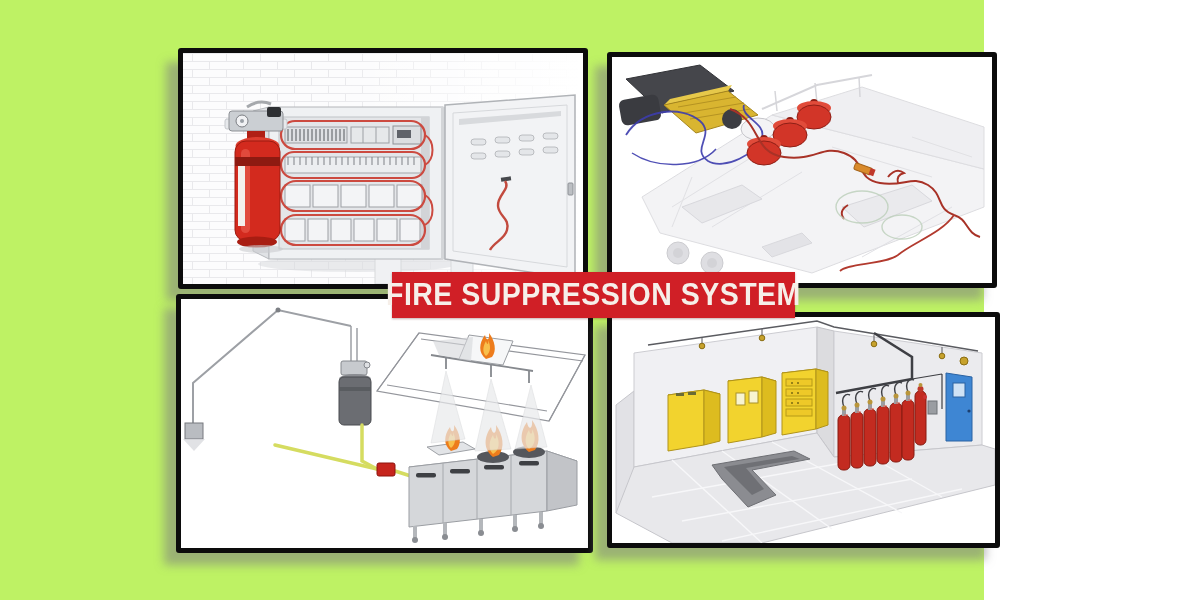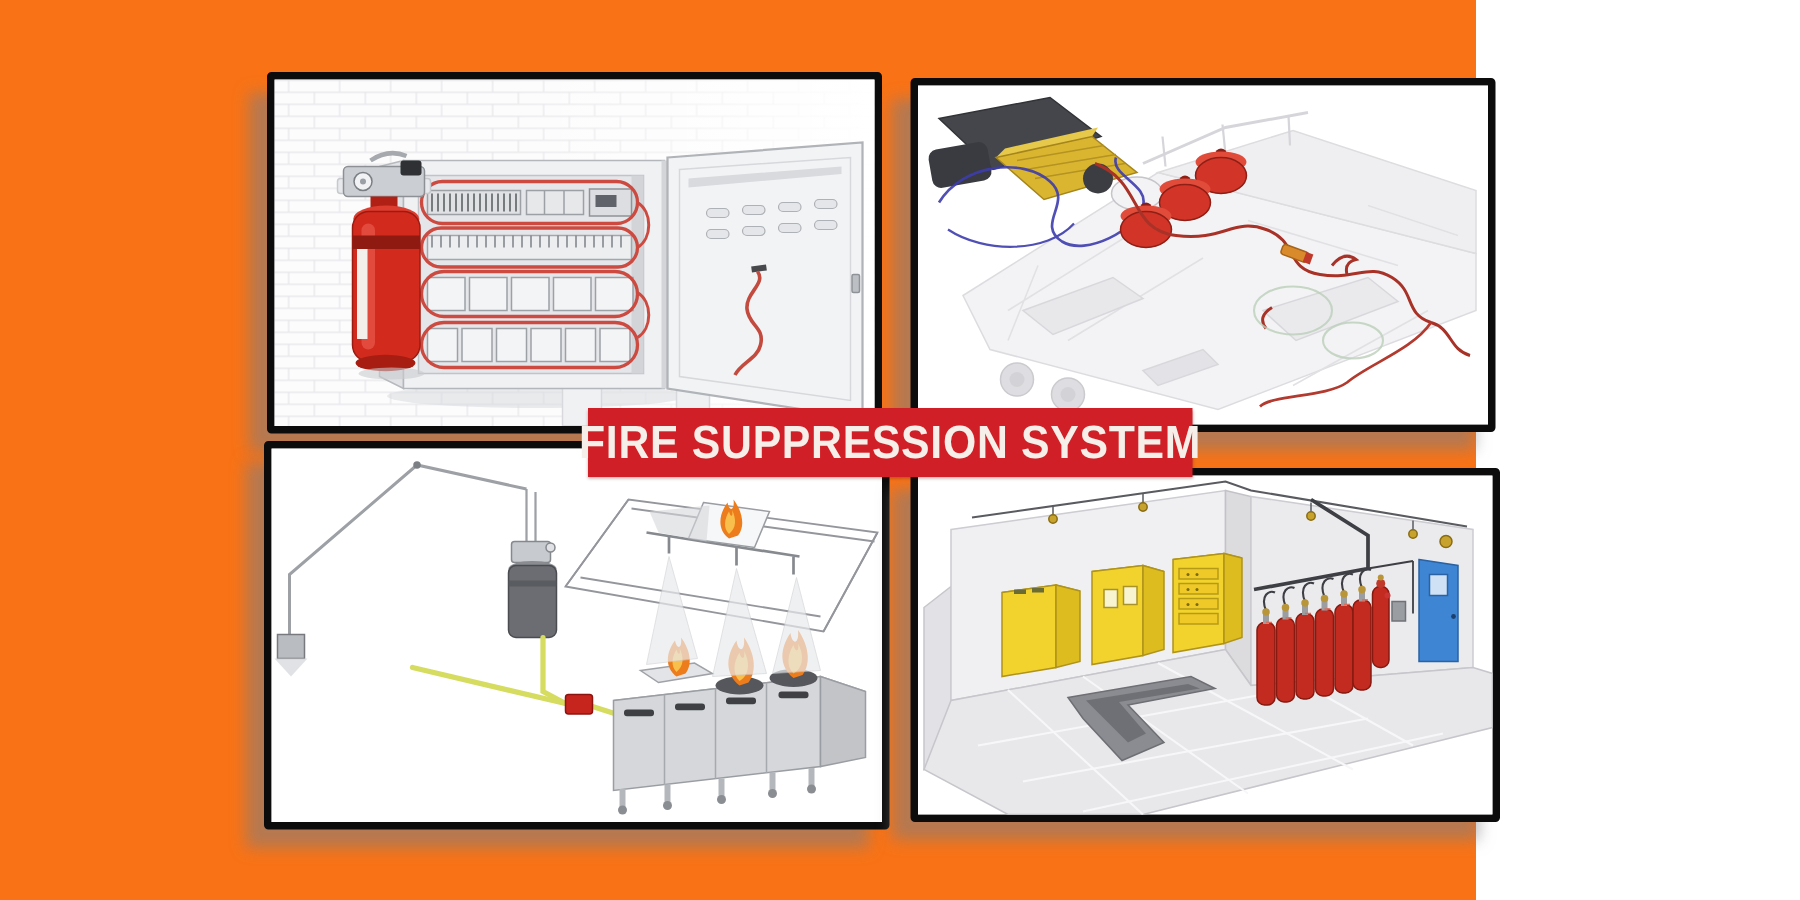--- a/index.html
+++ b/index.html
@@ -1,17 +1,17 @@
 <!DOCTYPE html>
 <html><head>
 <meta charset="utf-8">
 <style>
   html,body{margin:0;padding:0;}
   body{width:1200px;height:600px;background:#ffffff;font-family:"Liberation Sans",sans-serif;overflow:hidden;}
-  .stage{position:relative;width:984px;height:600px;background:#f97316;}
+  .stage{position:relative;width:984px;height:600px;background:#bef264;}
   .frame{position:absolute;box-sizing:border-box;border:5px solid #0c0c0c;border-radius:3px;background:#ffffff;
          box-shadow:-13px 13px 10px -1px rgba(125,125,130,0.55);}
   .frame svg{display:block;width:100%;height:100%;}
   #frame-tl{left:178px;top:48px;width:410px;height:241px;}
   #frame-tr{left:607px;top:52px;width:390px;height:236px;}
   #frame-bl{left:176px;top:294px;width:417px;height:259px;}
   #frame-br{left:607px;top:312px;width:393px;height:236px;}
   .banner{position:absolute;left:392px;top:272px;width:403px;height:46px;background:#d01f26;z-index:10;
           display:flex;align-items:center;justify-content:center;box-shadow:0 1px 2px rgba(90,20,20,0.35);}
   .banner-text{color:#f6efe9;font-size:31px;font-weight:700;white-space:nowrap;transform:scaleX(0.92);letter-spacing:0.5px;}

